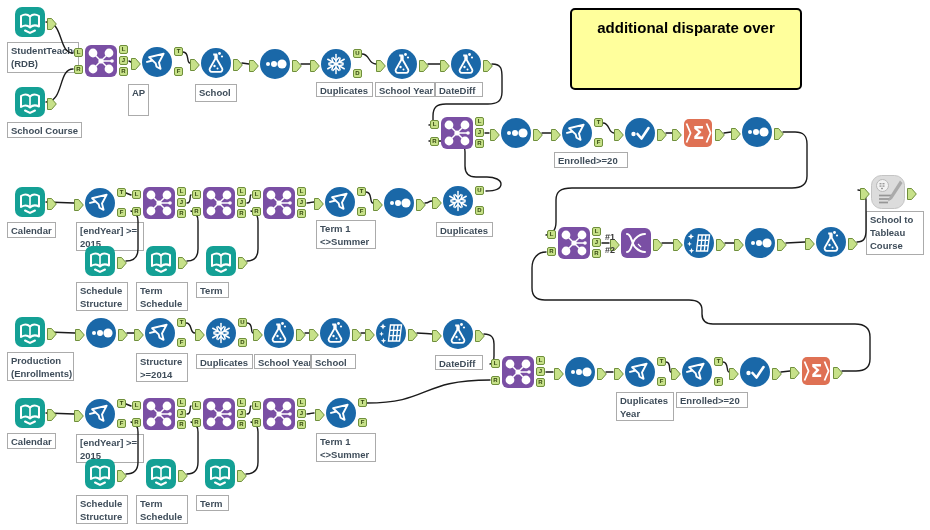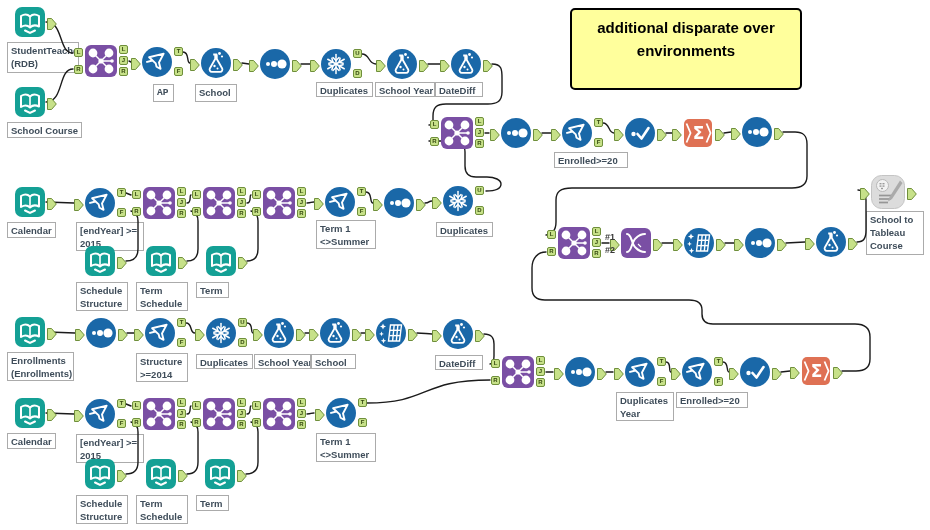--- a/index.html
+++ b/index.html
@@ -1076,21 +1076,21 @@
       </div>
     </div>
   <div id="labellayer">
       <div class="anno" style="left: 7px; top: 42px; width: 72px; height: 31px;">
         <div>StudentTeacher</div>
         <div>(RDB)</div>
       </div>
       <div class="anno" style="left: 7px; top: 122px; width: 75px; height: 16px;">
         <div>School Course</div>
       </div>
-      <div class="anno" style="left: 153px; top: 84px; width: 21px; height: 18px; font-family: Liberation Mono, monospace;">
+      <div class="anno" style="left: 128px; top: 84px; width: 21px; height: 32px;">
         <div>AP</div>
       </div>
       <div class="anno" style="left: 195px; top: 84px; width: 42px; height: 18px;">
         <div>School</div>
       </div>
       <div class="anno" style="left: 316px; top: 82px; width: 57px; height: 15px;">
         <div>Duplicates</div>
       </div>
       <div class="anno" style="left: 375px; top: 82px; width: 60px; height: 15px;">
         <div>School Year</div>
@@ -1125,21 +1125,21 @@
         <div>Structure</div>
       </div>
       <div class="anno" style="left: 136px; top: 282px; width: 52px; height: 29px;">
         <div>Term</div>
         <div>Schedule</div>
       </div>
       <div class="anno" style="left: 196px; top: 282px; width: 33px; height: 16px;">
         <div>Term</div>
       </div>
       <div class="anno" style="left: 7px; top: 352px; width: 67px; height: 29px;">
-        <div>Enrollments</div>
+        <div>Production</div>
         <div>(Enrollments)</div>
       </div>
       <div class="anno" style="left: 136px; top: 353px; width: 52px; height: 29px;">
         <div>Structure</div>
         <div>&gt;=2014</div>
       </div>
       <div class="anno" style="left: 196px; top: 354px; width: 57px; height: 15px;">
         <div>Duplicates</div>
       </div>
       <div class="anno" style="left: 254px; top: 354px; width: 57px; height: 15px;">
@@ -1180,15 +1180,14 @@
       <div class="anno" style="left: 196px; top: 495px; width: 33px; height: 16px;">
         <div>Term</div>
       </div>
     </div>
   <div id="connlayer">
       <div class="connlabel" style="left: 605px; top: 232px;">#1</div>
       <div class="connlabel" style="left: 605px; top: 245px;">#2</div>
     </div>
   <div class="comment">
     <div>additional disparate over</div>
-    <div>environments</div>
   </div>
 </div>
 
 </body></html>

